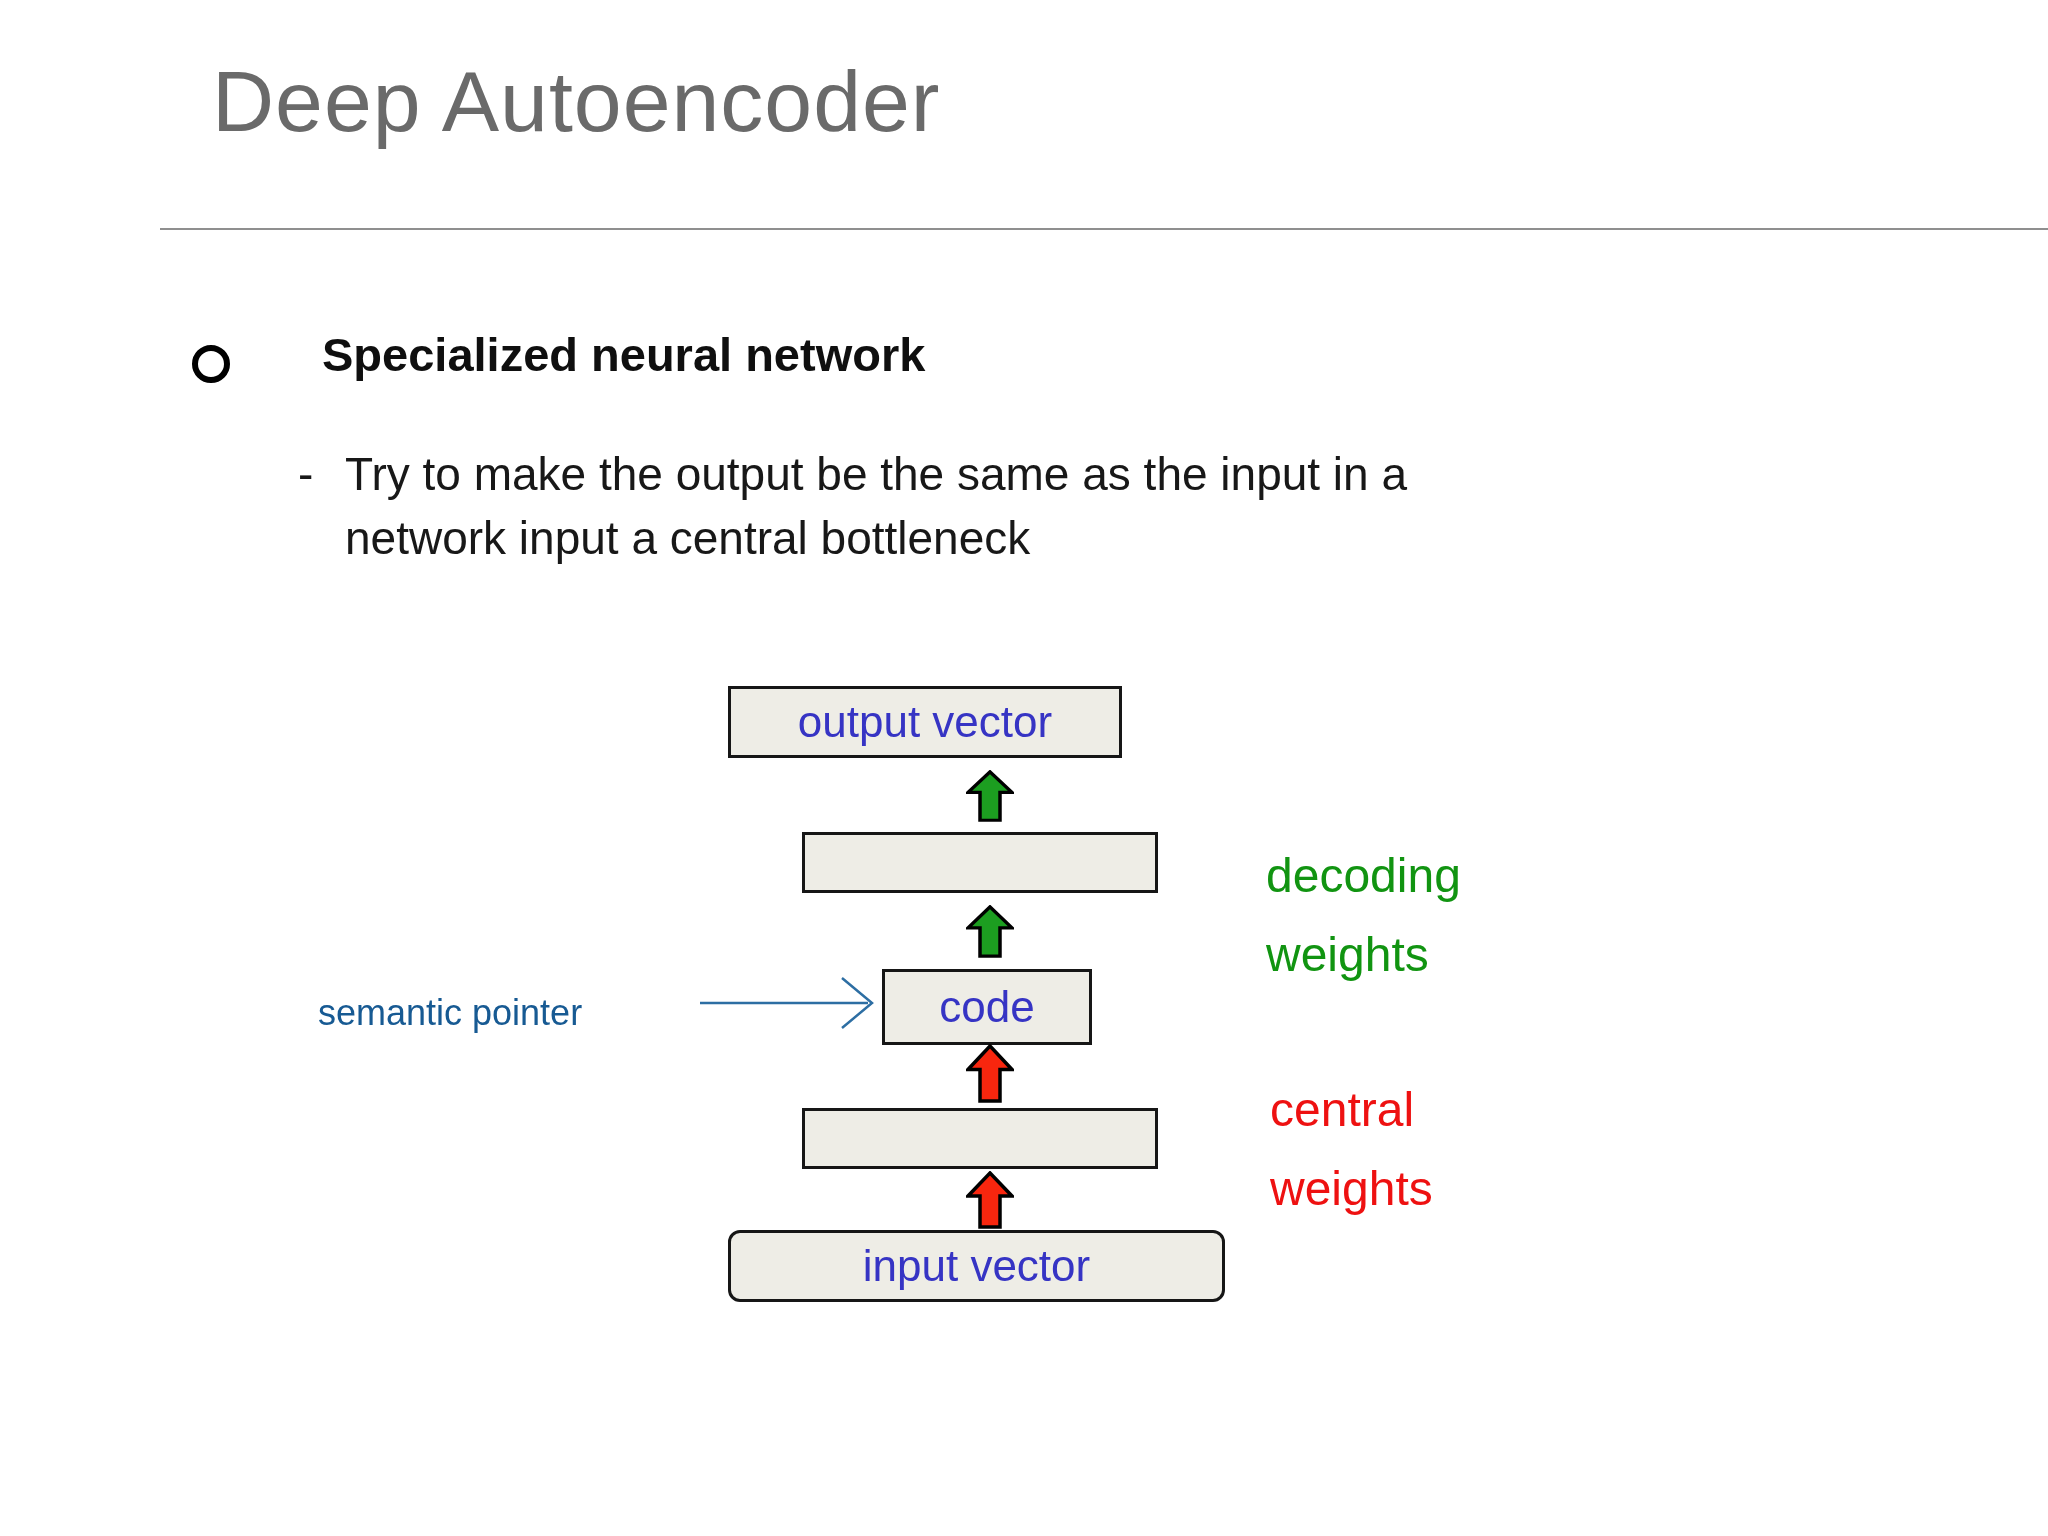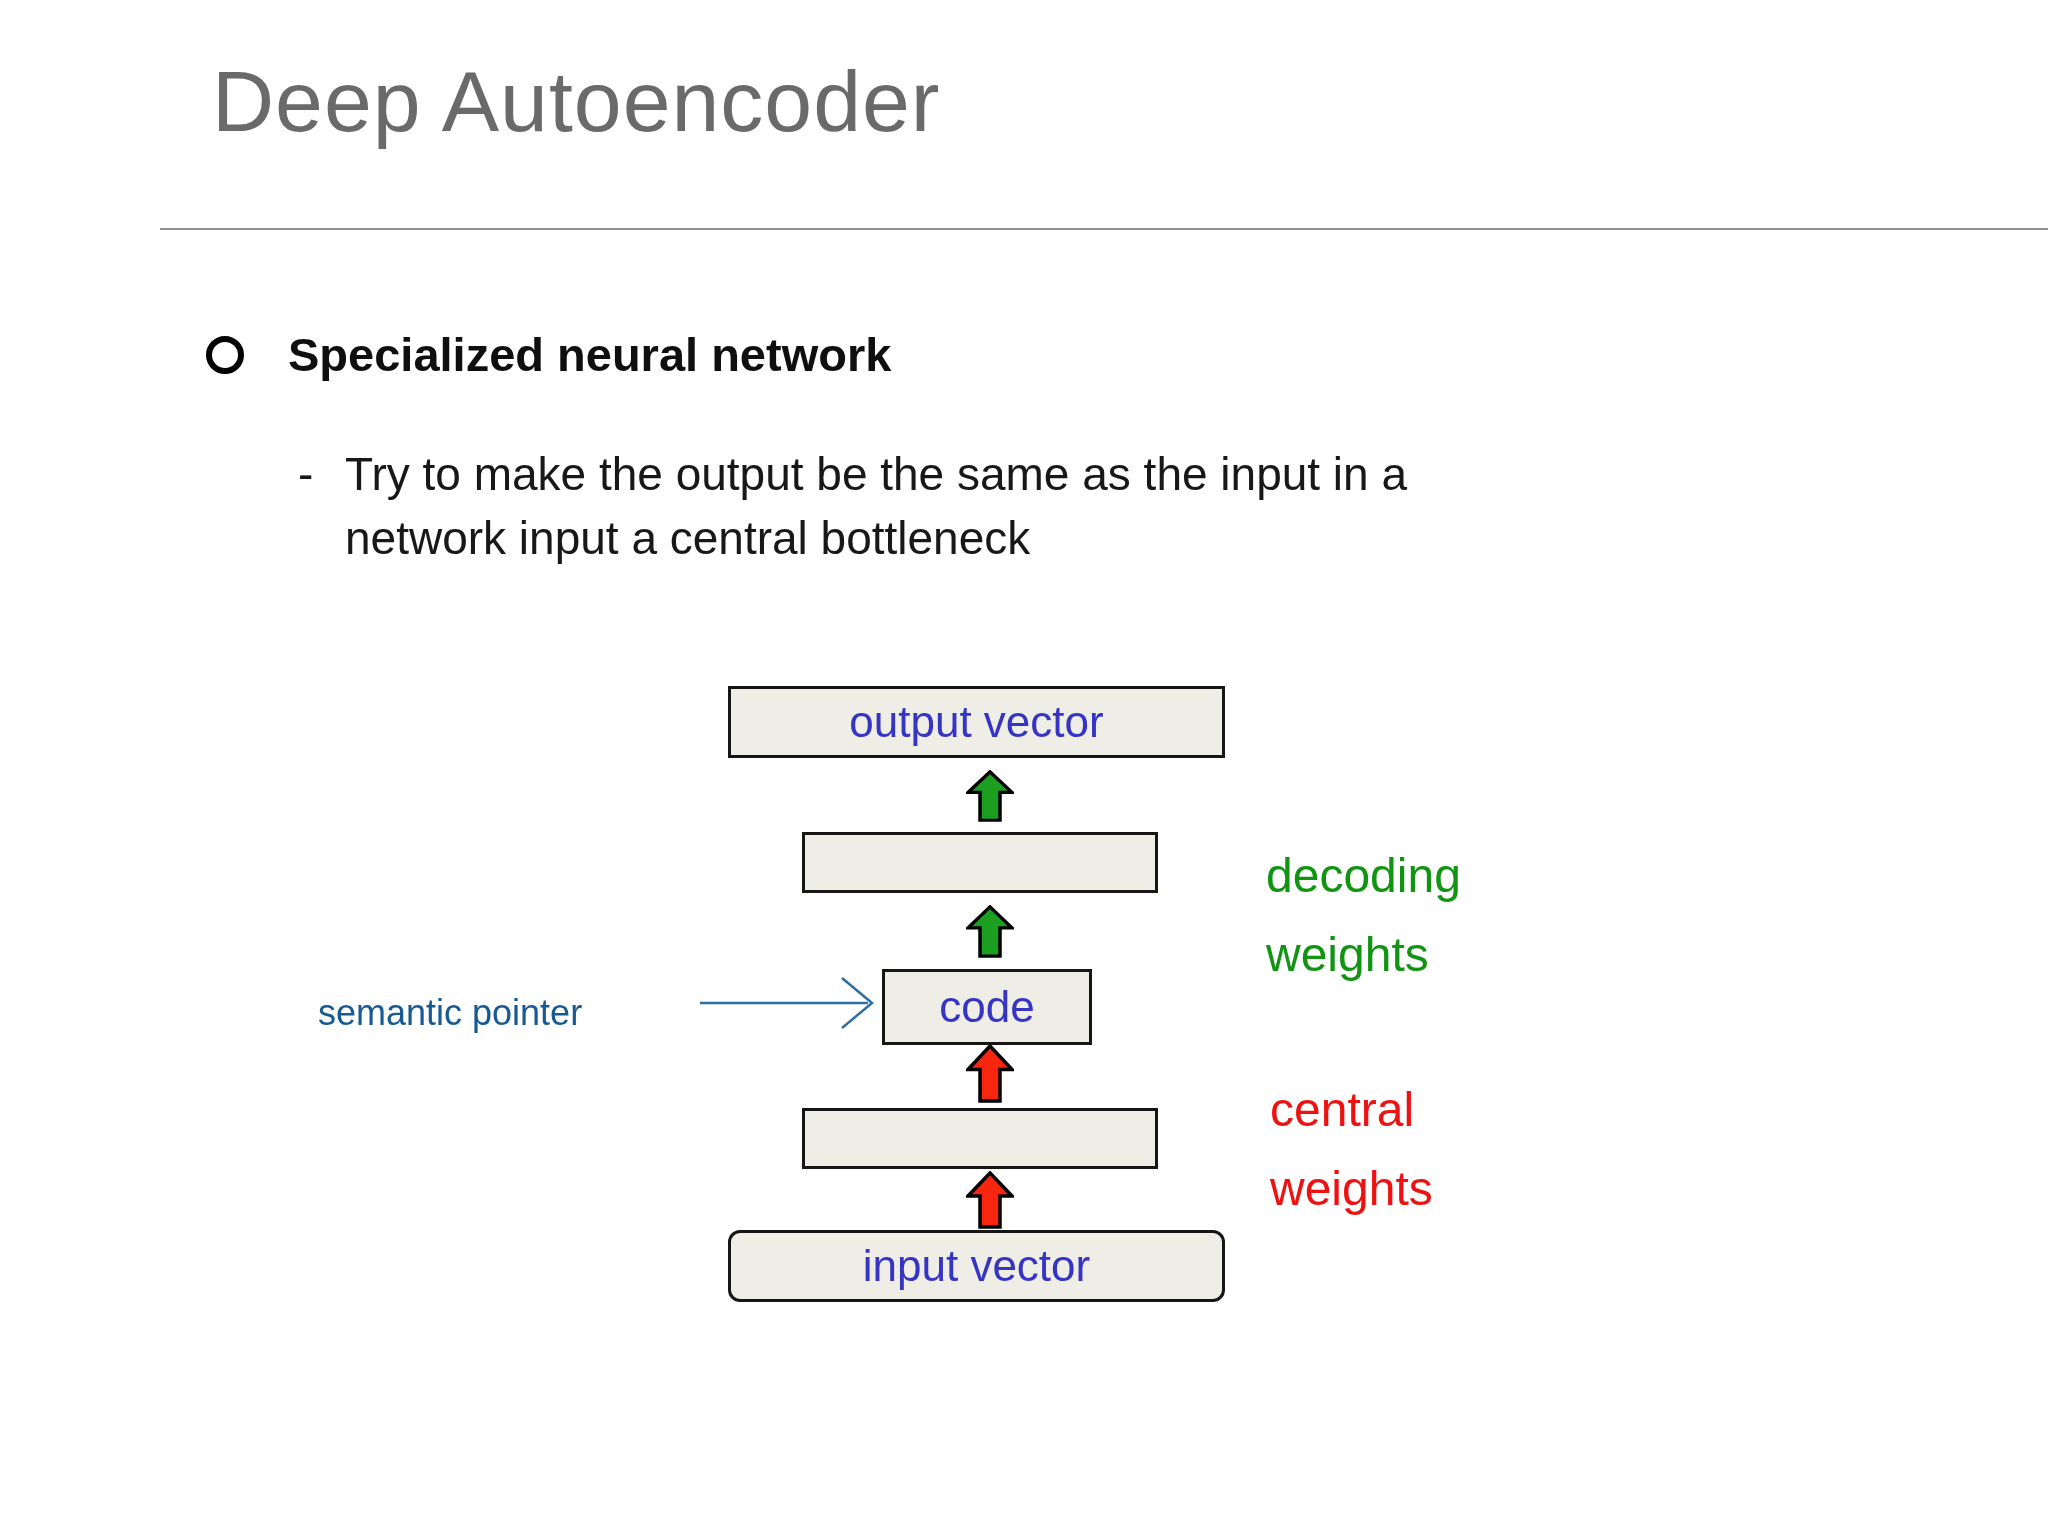--- a/index.html
+++ b/index.html
@@ -14,22 +14,22 @@
   .title{
     position:absolute;left:212px;top:52px;margin:0;
     font-size:86px;font-weight:200;letter-spacing:1px;
     color:#6a6a6a;
   }
   .rule{
     position:absolute;left:160px;right:0;top:228px;
     height:2px;background:#8f8f8f;
   }
   .bullet{
-    position:absolute;left:206px;top:327px;
-    display:flex;align-items:center;
+    position:absolute;left:192px;top:327px;
+    display:flex;align-items:flex-end;gap:48px;
   }
   .ring{
     width:38px;height:38px;box-sizing:border-box;
     border:6px solid #000;border-radius:50%;
     margin-right:44px;flex:0 0 auto;
   }
   .bullet-text{
     font-size:47px;font-weight:bold;color:#0f0f0f;line-height:56px;
   }
   .sub-dash{
@@ -39,21 +39,21 @@
   .sub-lines{
     position:absolute;left:345px;top:442px;
     font-size:46px;line-height:64px;color:#181818;
   }
   .box{
     position:absolute;box-sizing:border-box;
     background:#eeede6;border:3px solid #161616;
     display:flex;align-items:center;justify-content:center;
     font-size:44px;color:#3634c4;
   }
-  .box-output{left:728px;top:686px;width:497px;height:72px;}
+  .box-output{left:728px;top:686px;width:394px;height:72px;}
   .box-hidden2{left:802px;top:832px;width:356px;height:61px;}
   .box-code{left:882px;top:969px;width:210px;height:76px;}
   .box-hidden1{left:802px;top:1108px;width:356px;height:61px;}
   .box-input{left:728px;top:1230px;width:497px;height:72px;border-radius:12px;}
   .block-arrow{position:absolute;left:966px;width:48px;}
   .arrow-g1{top:770px;height:52px;}
   .arrow-g2{top:905px;height:53px;}
   .arrow-r1{top:1044px;height:59px;}
   .arrow-r2{top:1171px;height:58px;}
   .side-label{

